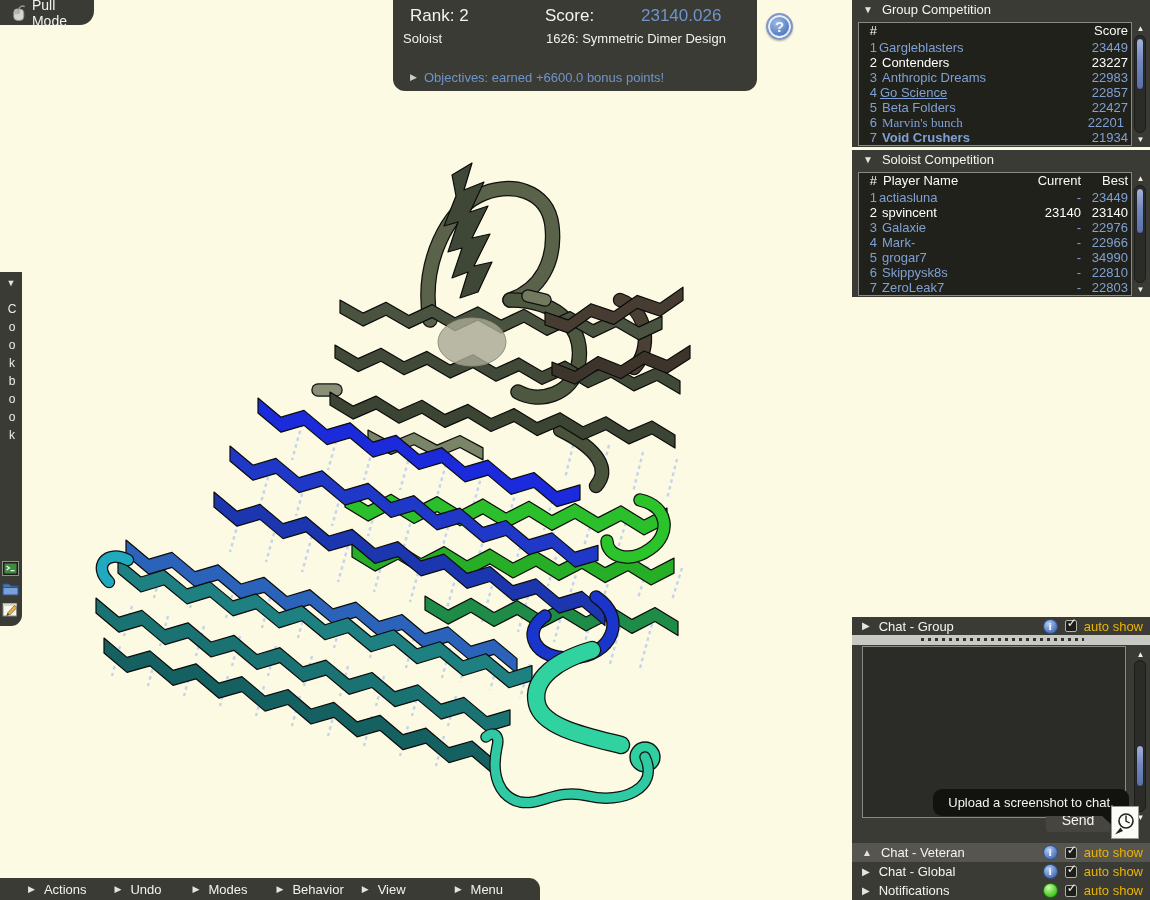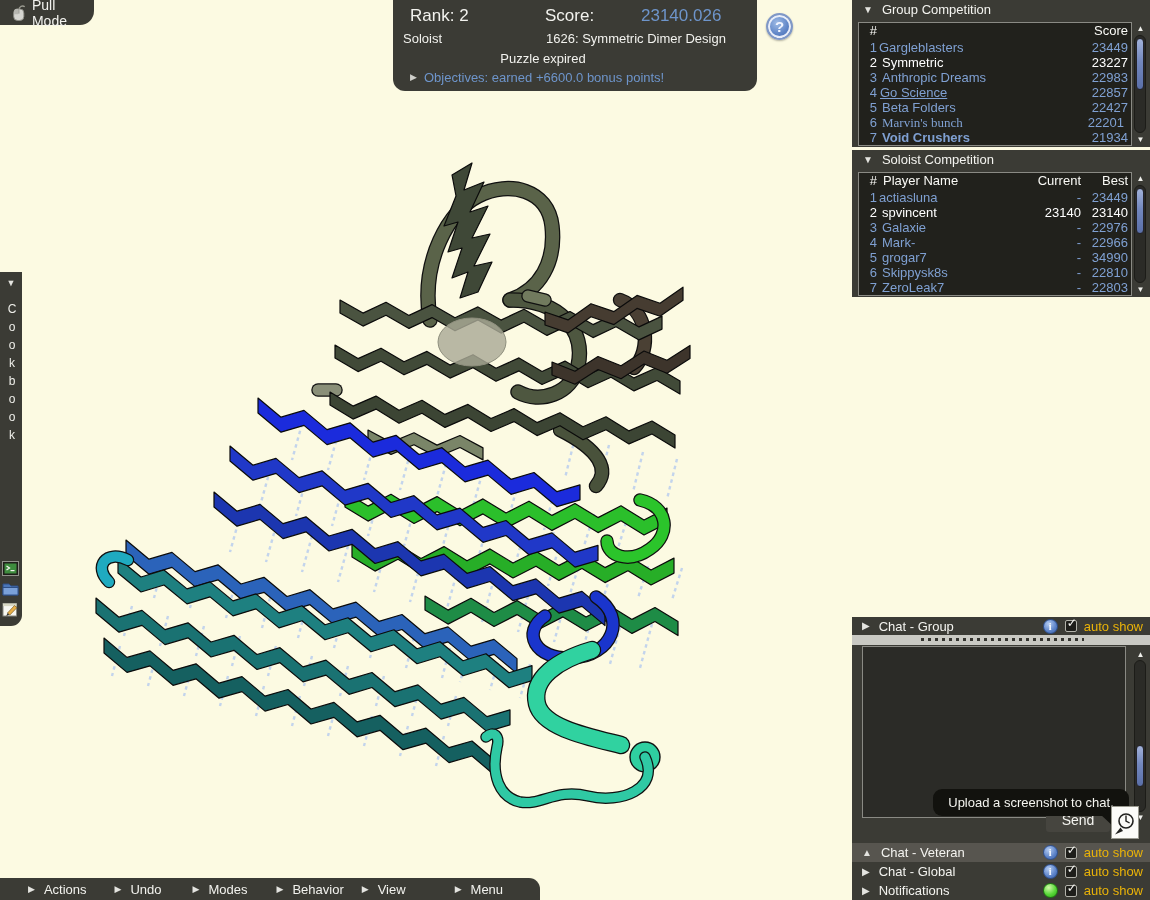--- a/index.html
+++ b/index.html
@@ -243,21 +243,20 @@
     </svg>
     <span>Pull Mode</span>
   </div>
 
   <div id="score-panel" class="dark">
     <span class="r1" id="sp-rank">Rank: 2</span>
     <span class="r1" id="sp-score-label">Score:</span>
     <span class="r1" id="sp-score-value">23140.026</span>
     <span id="sp-cat">Soloist</span>
     <span id="sp-puzzle">1626: Symmetric Dimer Design</span>
-    <span id="sp-status">Puzzle expired</span>
     <div id="sp-obj">
       <span class="tri">▶</span>
       <span class="txt">Objectives: earned +6600.0 bonus points!</span>
     </div>
   </div>
 
   <div id="help-btn">
     <span>?</span>
   </div>
 
@@ -272,21 +271,21 @@
         <span class="c-name" style="padding-left:6px;margin-top:24px;">Group Name</span>
         <span class="c-score">Score</span>
       </div>
       <div class="lb-row">
           <span class="c-rank">1</span>
           <span class="c-name">Gargleblasters</span>
           <span class="c-score">23449</span>
         </div>
       <div class="lb-row hl">
           <span class="c-rank">2</span>
-          <span class="c-name" style="padding-left:5px;">Symmetric</span>
+          <span class="c-name" style="padding-left:5px;">Contenders</span>
           <span class="c-score">23227</span>
         </div>
       <div class="lb-row">
           <span class="c-rank">3</span>
           <span class="c-name" style="padding-left:5px;">Anthropic Dreams</span>
           <span class="c-score">22983</span>
         </div>
       <div class="lb-row">
           <span class="c-rank">4</span>
           <span class="c-name" style="padding-left:3px;text-decoration:underline;">Go Science</span>

